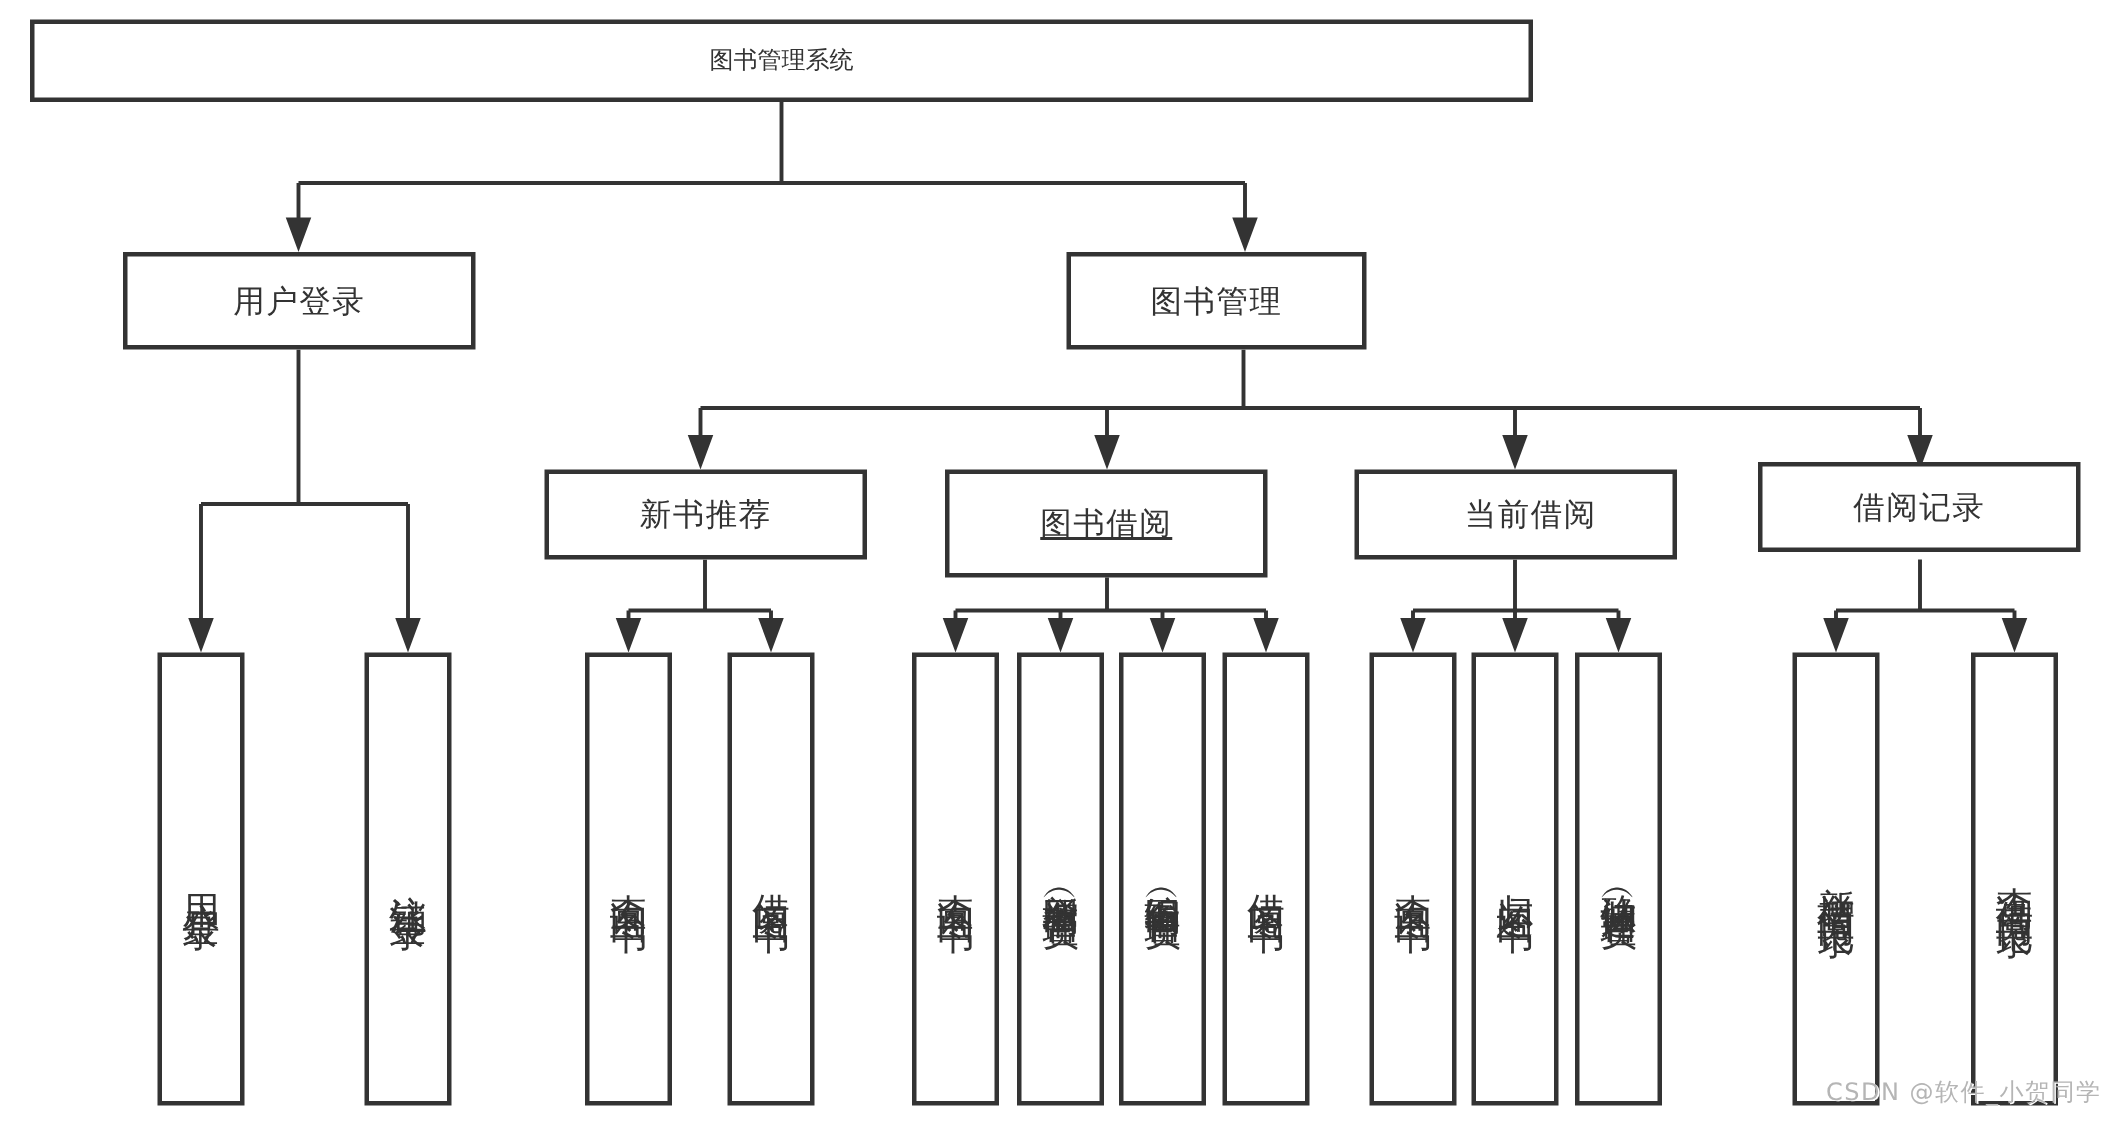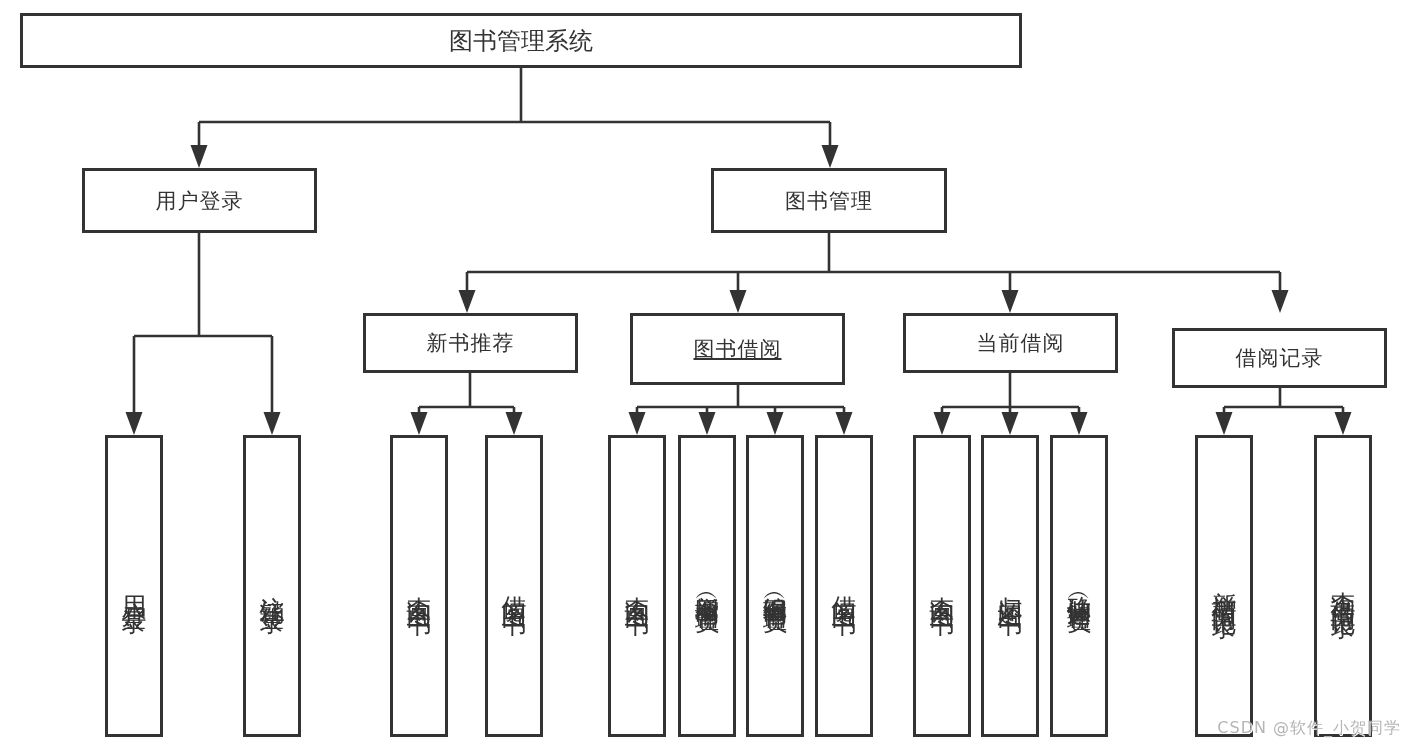--- a/index.html
+++ b/index.html
@@ -7,21 +7,21 @@
     position:relative;width:1405px;height:747px;background:#ffffff;overflow:hidden;
     font-family:"DejaVu Sans","Liberation Sans",sans-serif;color:#333333;
   }
   .connectors{position:absolute;left:0;top:0;width:1405px;height:747px;}
   .node{
     position:absolute;box-sizing:border-box;border:3px solid #333333;background:#ffffff;
     display:flex;align-items:center;justify-content:center;text-align:center;
     color:#333333;
   }
   .node.h{font-size:21px;letter-spacing:1px;}
-  .node.root{font-size:24px;}
+  .node.root{font-size:16px;}
   .leaf span{
     writing-mode:vertical-rl;
     font-size:25px;
     letter-spacing:5px;
     line-height:1;
     white-space:nowrap;
   }
   .leaf.long span{letter-spacing:2px;font-size:24px;}
   .watermark{
     position:absolute;right:4px;bottom:8px;
@@ -71,26 +71,26 @@
                M1001.5 412 L1018.5 412 L1010 435 Z
                M1070.5 412 L1087.5 412 L1079 435 Z
                M1215.5 412 L1232.5 412 L1224 435 Z
                M1334.5 412 L1351.5 412 L1343 435 Z"></path>
     </g>
   </svg>
 
   <div class="node root" style="left:20px;top:13px;width:1002px;height:55px;">图书管理系统</div>
 
   <div class="node h" style="left:82px;top:168px;width:235px;height:65px;">用户登录</div>
-  <div class="node h" style="left:711px;top:168px;width:236px;height:65px;">图书管理</div>
+  <div class="node h" style="left:711px;top:168px;width:200px;height:65px;">图书管理</div>
 
   <div class="node h" style="left:363px;top:313px;width:215px;height:60px;">新书推荐</div>
   <div class="node h" style="left:630px;top:313px;width:215px;height:72px;text-decoration:underline;">图书借阅</div>
   <div class="node h" style="left:903px;top:313px;width:215px;height:60px;padding-left:20px;">当前借阅</div>
-  <div class="node h" style="left:1172px;top:328px;width:215px;height:60px;">借阅记录</div>
+  <div class="node h" style="left:1172px;top:308px;width:215px;height:60px;">借阅记录</div>
 
   <div class="node leaf" style="left:105px;top:435px;width:58px;height:302px;">
     <span>用户登录</span>
   </div>
   <div class="node leaf" style="left:243px;top:435px;width:58px;height:302px;">
     <span>注销登录</span>
   </div>
 
   <div class="node leaf" style="left:390px;top:435px;width:58px;height:302px;">
     <span>查询图书</span>

